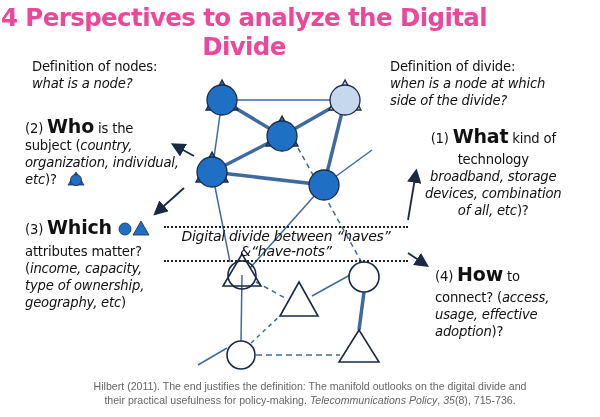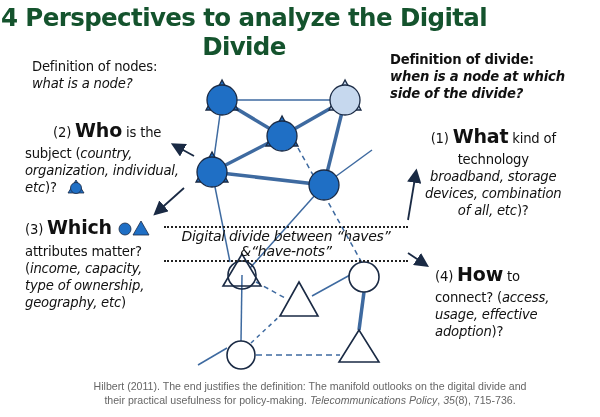--- a/index.html
+++ b/index.html
@@ -1,20 +1,20 @@
 <!DOCTYPE html>
 <html><head>
   <meta charset="utf-8">
   <style>
     html, body { margin:0; padding:0; background:#ffffff; }
     body { width:600px; height:417px; position:relative; overflow:hidden;
            font-family:"DejaVu Sans", sans-serif; color:#111; }
     .title { position:absolute; left:0; top:3px; width:488px; text-align:center;
              font-family:"DejaVu Sans", sans-serif; font-weight:bold; font-size:24.5px;
-             color:#14532d; letter-spacing:-0.6px; }
+             color:#ec4899; letter-spacing:-0.6px; }
     .block { position:absolute; font-size:13.2px; line-height:17px; letter-spacing:-0.2px; }
     .block i { font-style:italic; }
     .big { font-weight:bold; font-size:19px; }
     svg.diagram { position:absolute; left:0; top:0; }
     .citation { position:absolute; left:0; top:380px; width:600px; text-align:center;
                 font-family:"Liberation Sans", sans-serif; font-size:10.6px; line-height:13.5px; color:#666;margin-left:10px; }
     .divide-label { position:absolute; left:164px; top:226px; width:244px; text-align:center;
                     font-style:italic; font-size:14px; color:#111; letter-spacing:-0.3px;
                     border-top:2px dotted #222; border-bottom:2px dotted #222; line-height:15px; padding:1px 0; }
   </style>
@@ -100,28 +100,28 @@
   </g>
 </svg>
 
 <div class="divide-label">Digital divide between “haves” &amp;“have-nots”</div>
 
 <div class="block" style="left:32px; top:58px;">
   <div>Definition of nodes:</div>
   <div><i>what is a node?</i></div>
 </div>
 
-<div class="block" style="left:390px; top:51px;font-weight:bold;">
+<div class="block" style="left:390px; top:58px;">
   <div>Definition of divide:</div>
   <div><i>when is a node at which</i></div>
   <div><i>side of the divide?</i></div>
 </div>
 
 <div class="block" style="left:25px; top:118px;">
-  <div style="line-height:24px;margin-left:28px;">
+  <div style="line-height:16px;">
     <span>(2)</span>
     <span class="big">Who</span>
     <span>is the</span>
   </div>
   <div><span>subject (</span><i>country,</i></div>
   <div><i>organization, individual,</i></div>
   <div>
     <i>etc</i><span>)?</span>
     <svg width="18" height="16" viewBox="0 0 18 16" style="vertical-align:-3px; margin-left:6px;">
       <polygon points="9,1 1,14 17,14" fill="#1f6fc5" stroke="#1a2a44" stroke-width="0.8"></polygon>

